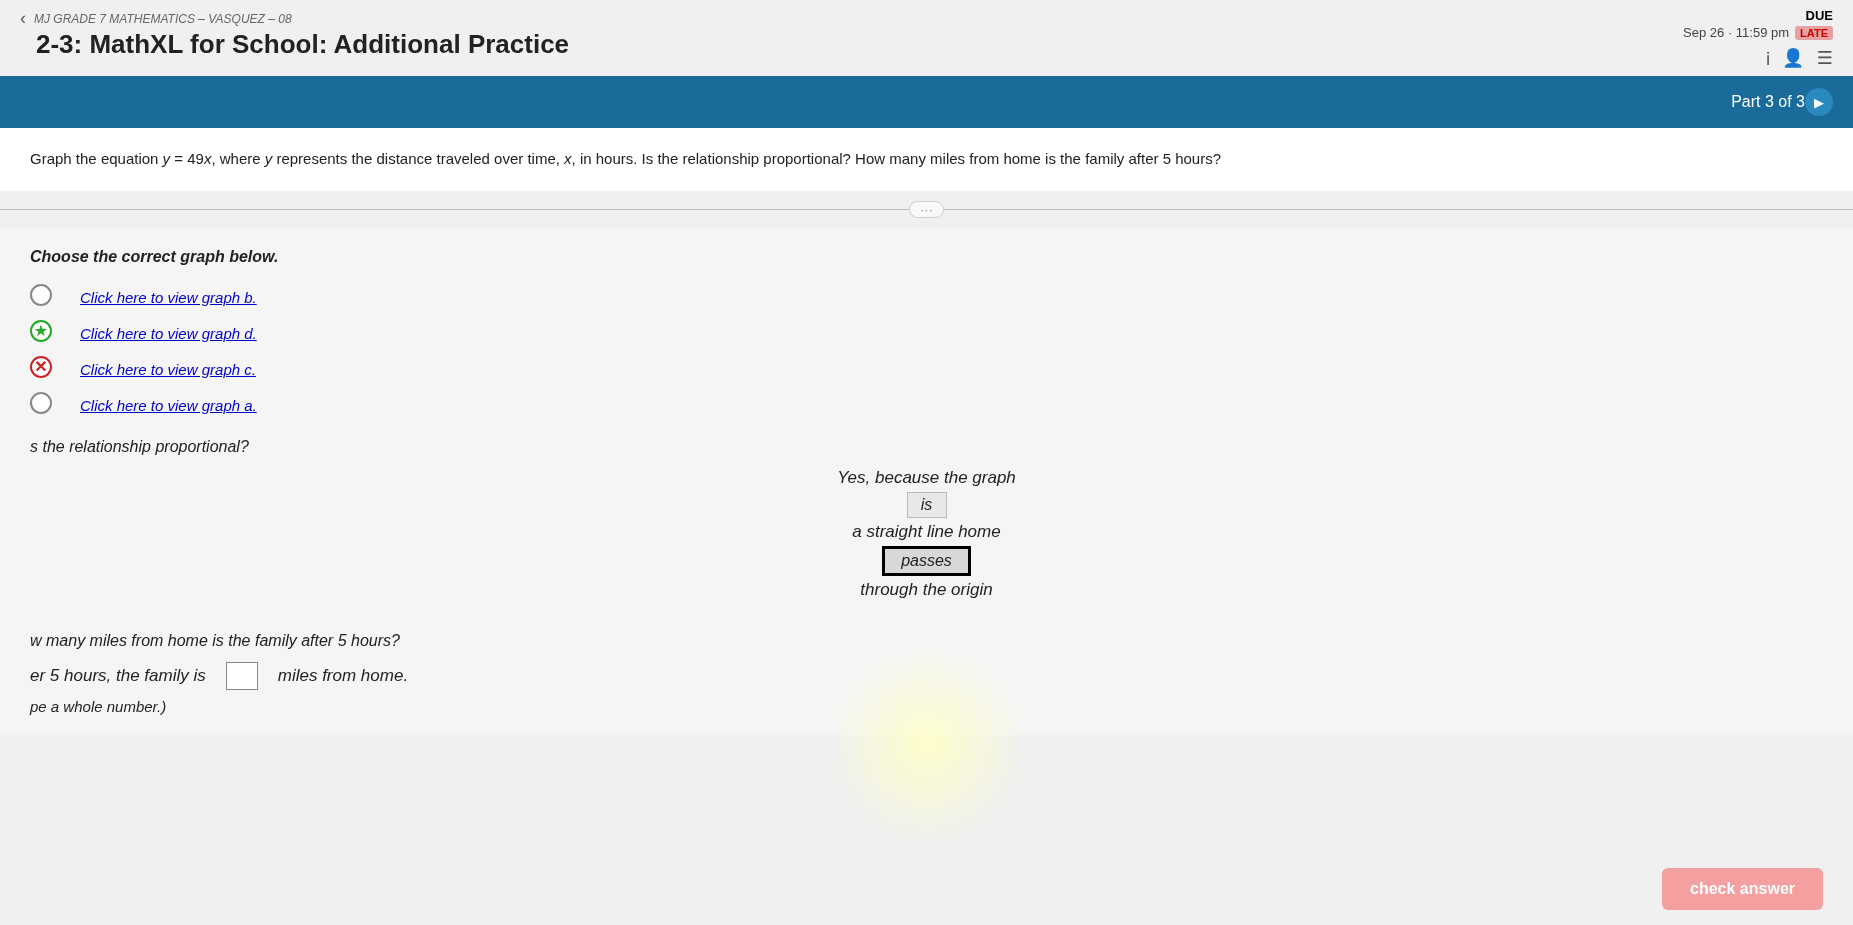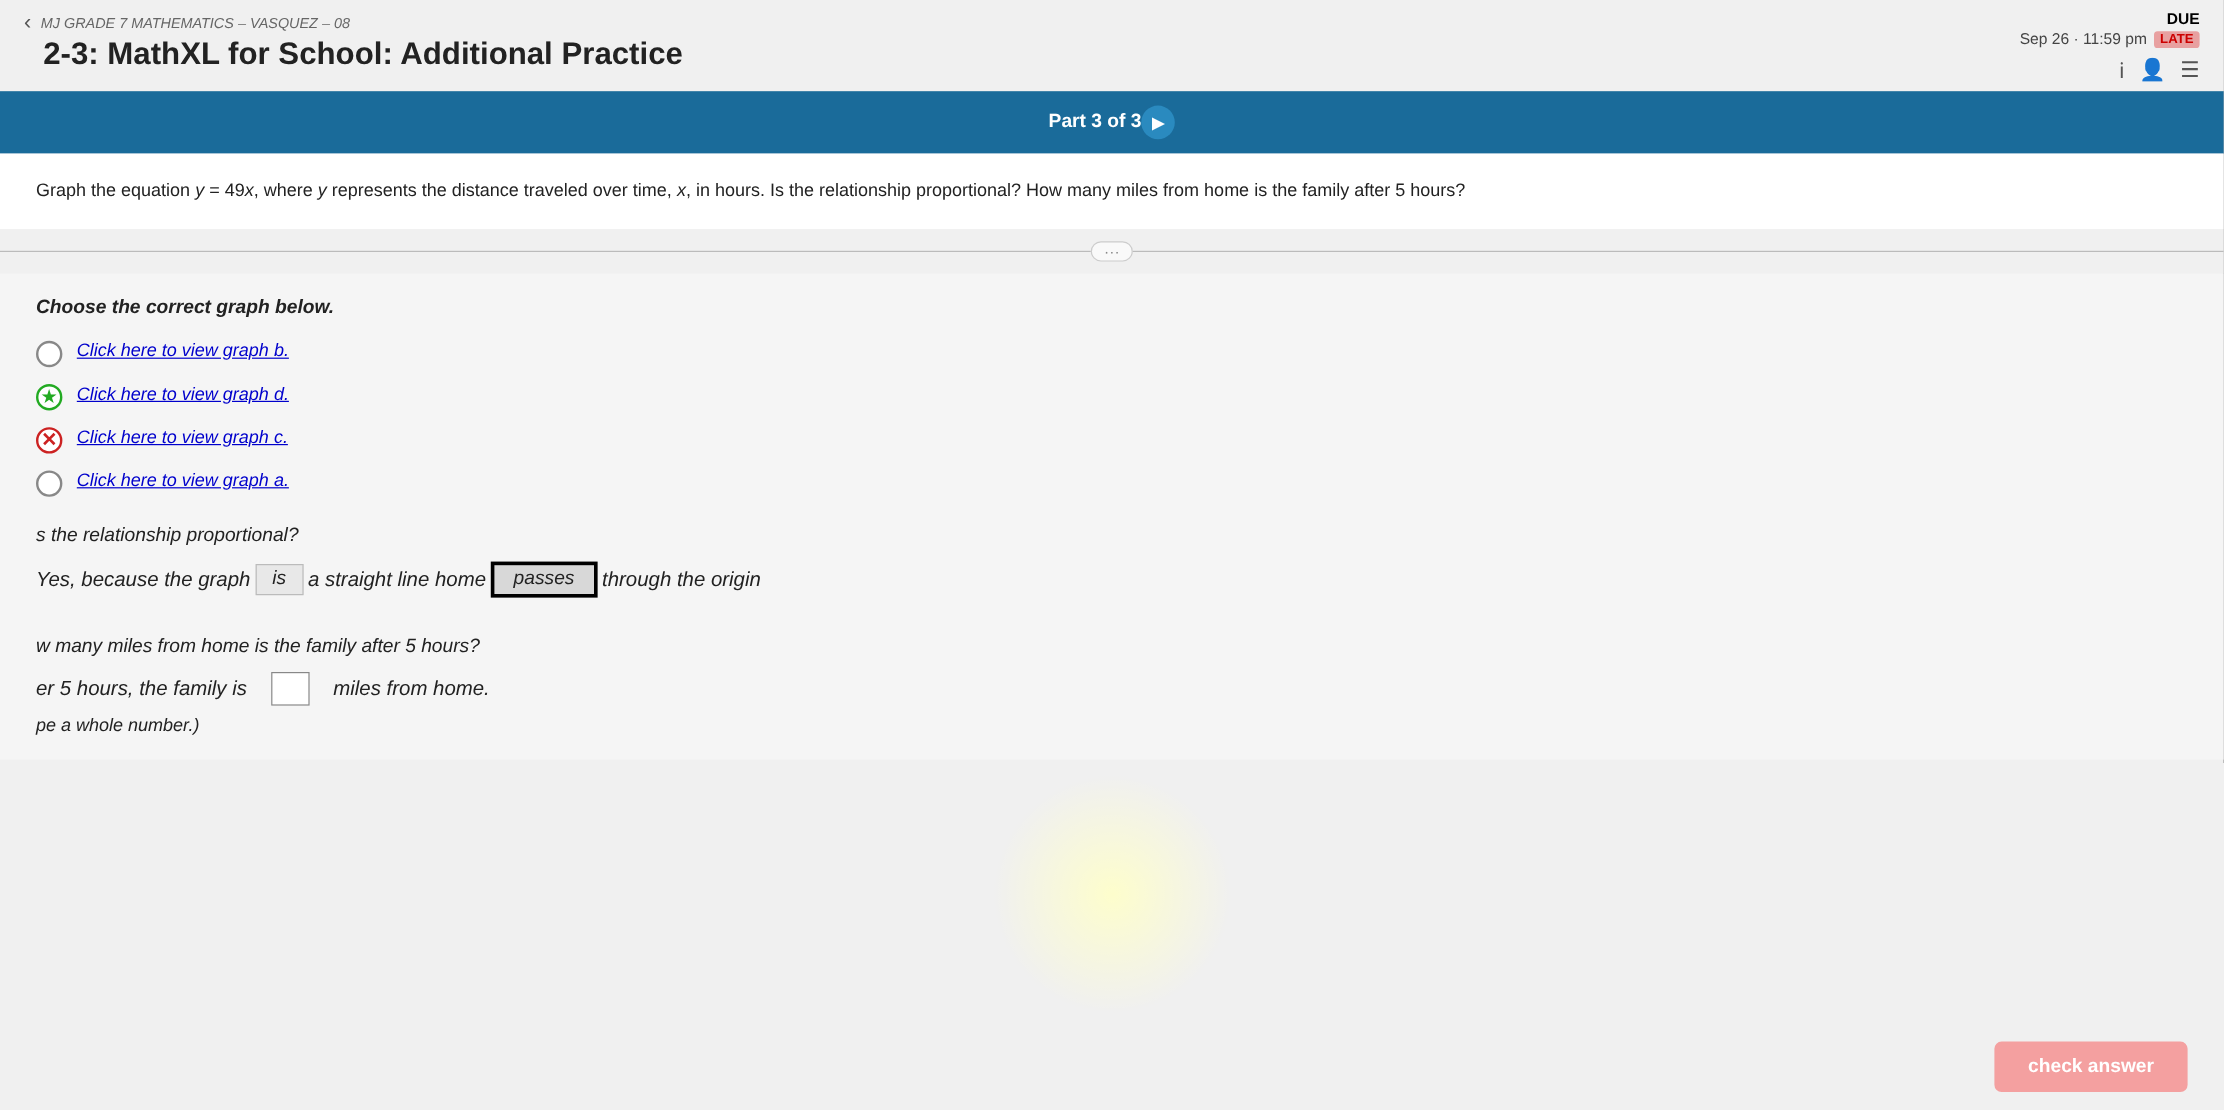--- a/index.html
+++ b/index.html
@@ -87,23 +87,23 @@
       color: #555;
       cursor: pointer;
     }
 
     
     .part-banner {
       background: #1a6b9a;
       color: white;
       padding: 12px 20px;
       font-size: 16px;
-      font-weight: bold;
-      display: flex;
-      justify-content: center;
+      font-weight: normal;
+      display: flex;
+      justify-content: flex-end;
       align-items: center;
     }
     .part-badge {
       background: #2a8abf;
       border-radius: 50%;
       width: 28px;
       height: 28px;
       display: flex;
       align-items: center;
       justify-content: center;
@@ -156,22 +156,22 @@
       font-size: 16px;
       font-style: italic;
       font-weight: bold;
       color: #222;
       margin-bottom: 18px;
     }
 
     
     .radio-option {
       display: flex;
-      align-items: flex-start;
-      gap: 12px;
+      align-items: flex-end;
+      gap: 28px;
       margin-bottom: 14px;
       margin-top: 13px;
     }
     .radio-circle {
       width: 22px;
       height: 22px;
       border-radius: 50%;
       border: 2px solid #888;
       display: flex;
       align-items: center;
@@ -217,20 +217,21 @@
     }
     .answer-sentence {
       display: flex;
       align-items: center;
       flex-wrap: wrap;
       gap: 4px;
       font-size: 17px;
       font-style: italic;
       color: #222;
       margin-bottom: 20px;
+      flex-direction: column;
     }
     .answer-box {
       background: #e8e8e8;
       border: 1px solid #bbb;
       padding: 3px 10px;
       font-size: 16px;
       font-style: italic;
       min-width: 40px;
       text-align: center;
     }

